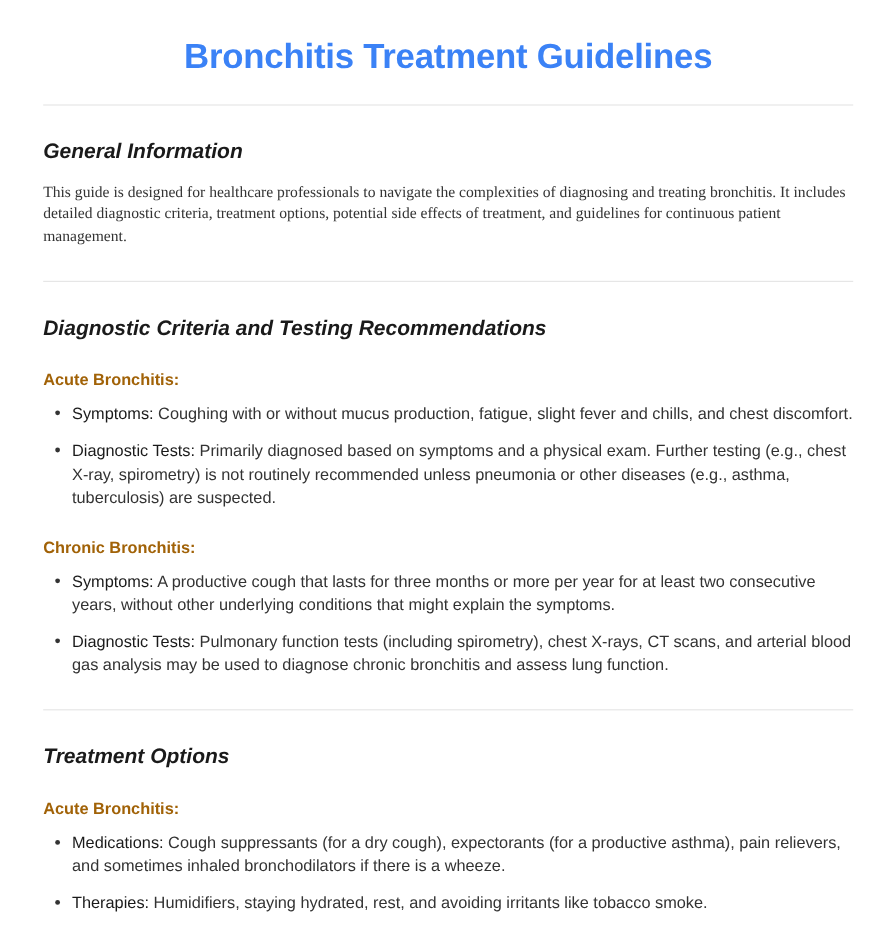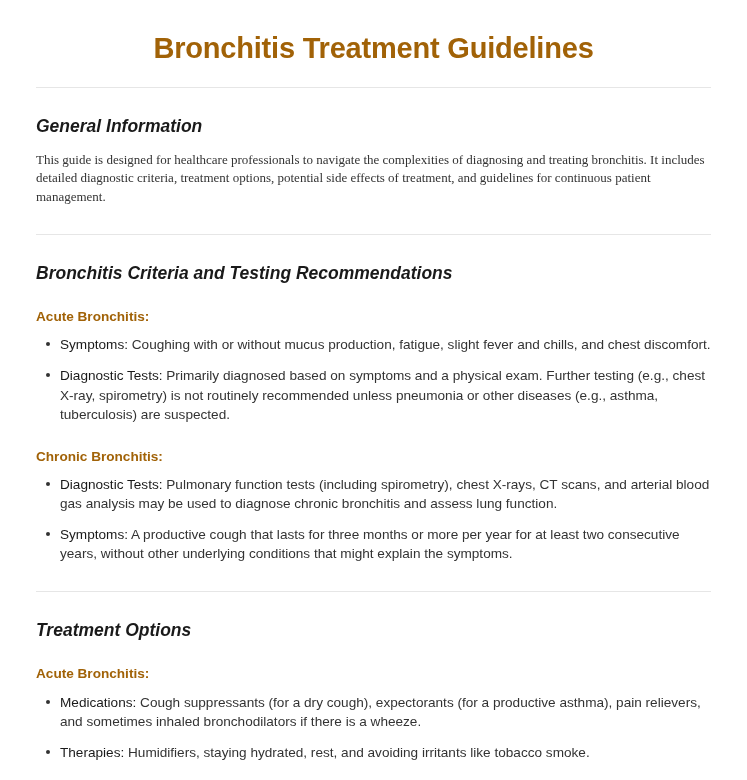--- a/index.html
+++ b/index.html
@@ -16,21 +16,21 @@
     -webkit-font-smoothing: antialiased;
   }
   .page {
     width: 747px;
     box-sizing: border-box;
     padding: 0 34px;
   }
   .doc-title {
     font-size: 29px;
     font-weight: bold;
-    color: #a16207;
+    color: #3b82f6;
     text-align: center;
     letter-spacing: -0.2px;
     margin: 0;
     padding: 30px 0 21px 0;
     line-height: 1.25;
   }
   .divider {
     height: 1px;
     background: #e6e6e6;
     border: 0;
@@ -108,45 +108,45 @@
 
   <div class="section">
     <h2 class="section-heading">General Information</h2>
     <p class="para">This guide is designed for healthcare professionals to navigate the complexities of diagnosing and treating bronchitis. It includes detailed diagnostic criteria, treatment options, potential side effects of treatment, and guidelines for continuous patient management.</p>
   </div>
 
   <div class="spacer-before-rule"></div>
   <hr class="divider">
 
   <div class="section">
-    <h2 class="section-heading">Bronchitis Criteria and Testing Recommendations</h2>
+    <h2 class="section-heading">Diagnostic Criteria and Testing Recommendations</h2>
 
     <div class="sub-heading">Acute Bronchitis:</div>
 
     <ul class="bullets">
       <li>
         <span class="lbl">Symptoms:</span> 
         <span>Coughing with or without mucus production, fatigue, slight fever and chills, and chest discomfort.</span>
       </li>
       <li>
         <span class="lbl">Diagnostic Tests:</span> 
         <span>Primarily diagnosed based on symptoms and a physical exam. Further testing (e.g., chest X-ray, spirometry) is not routinely recommended unless pneumonia or other diseases (e.g., asthma, tuberculosis) are suspected.</span>
       </li>
     </ul>
 
     <div class="sub-heading">Chronic Bronchitis:</div>
 
     <ul class="bullets">
       <li>
+        <span class="lbl">Symptoms:</span> 
+        <span>A productive cough that lasts for three months or more per year for at least two consecutive years, without other underlying conditions that might explain the symptoms.</span>
+      </li>
+      <li>
         <span class="lbl">Diagnostic Tests:</span> 
         <span>Pulmonary function tests (including spirometry), chest X-rays, CT scans, and arterial blood gas analysis may be used to diagnose chronic bronchitis and assess lung function.</span>
-      </li>
-      <li>
-        <span class="lbl">Symptoms:</span> 
-        <span>A productive cough that lasts for three months or more per year for at least two consecutive years, without other underlying conditions that might explain the symptoms.</span>
       </li>
     </ul>
   </div>
 
   <div class="spacer-before-rule"></div>
   <hr class="divider">
 
   <div class="section">
     <h2 class="section-heading">Treatment Options</h2>
 

